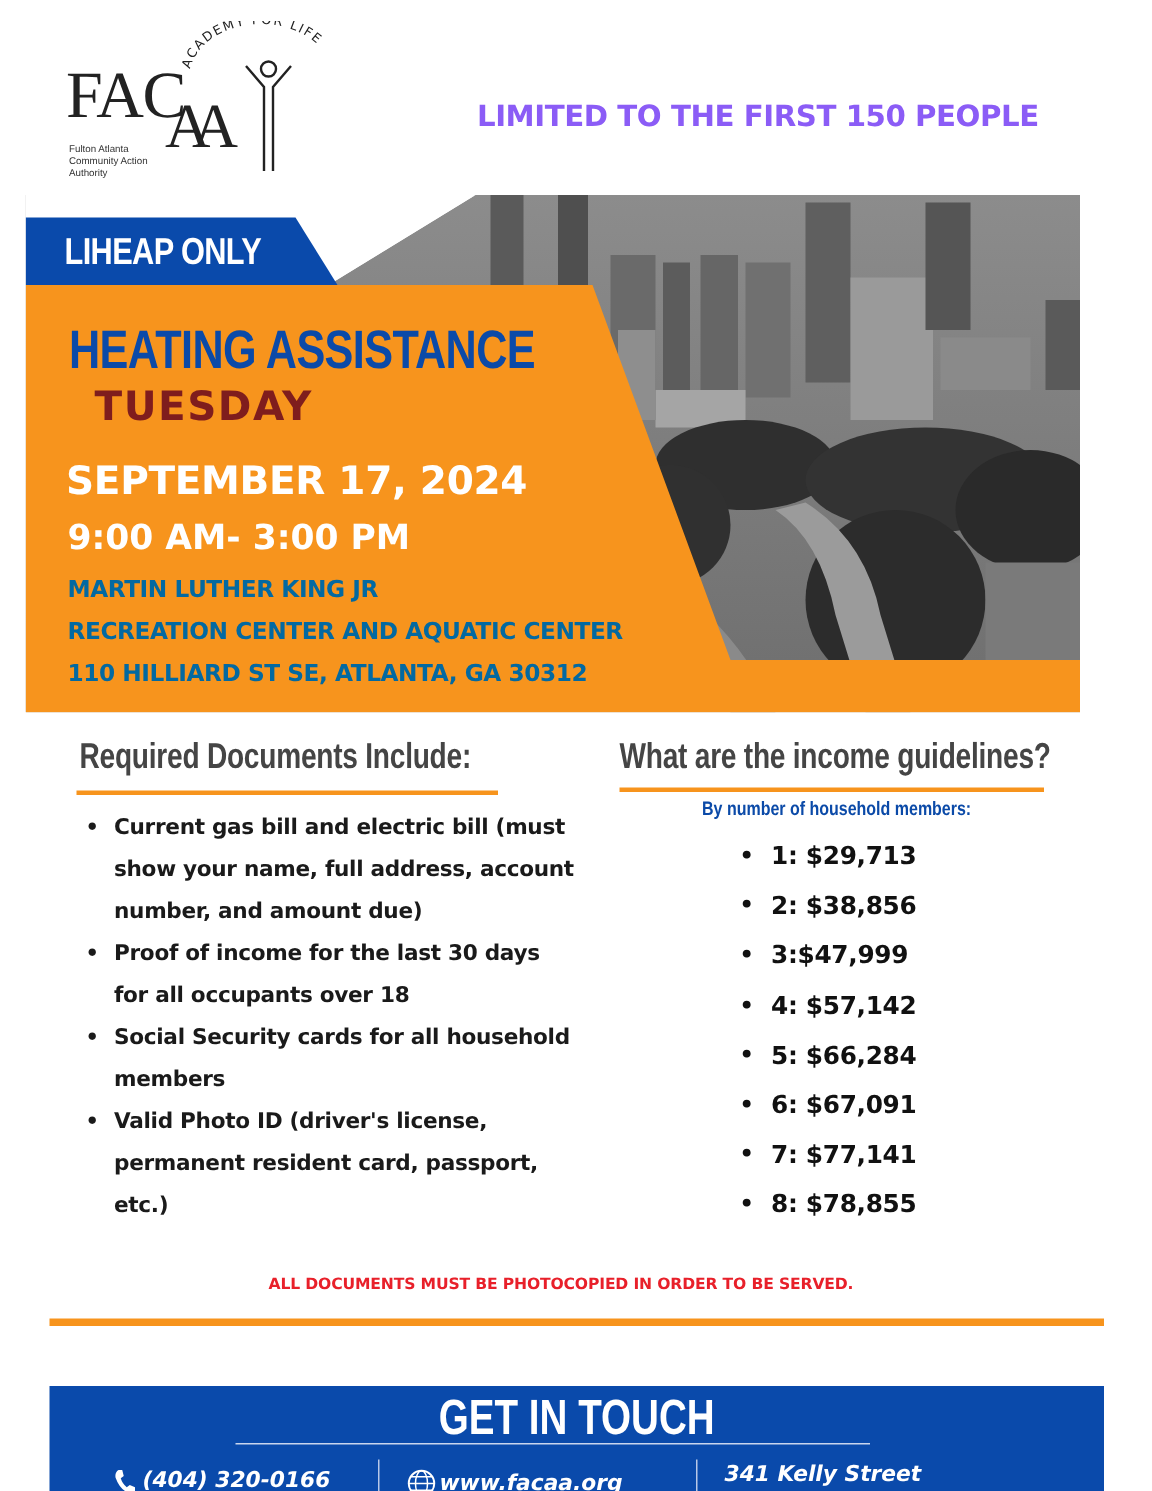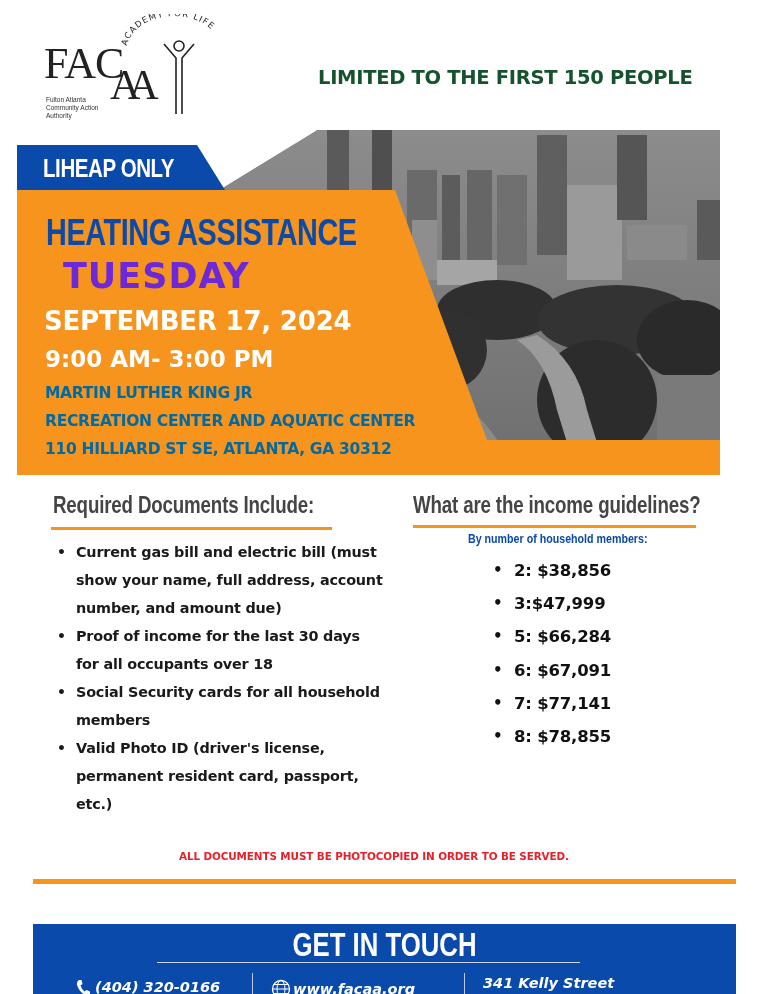--- a/index.html
+++ b/index.html
@@ -8,30 +8,30 @@
 
   
   .logo { position: absolute; left: 44px; top: 14px; width: 140px; height: 100px; }
   .logo-fac { position: absolute; left: 0; top: 28px; font-family: "Liberation Serif", serif; font-size: 44px; color: #222; letter-spacing: -1px; line-height: 1; }
   .logo-aa { position: absolute; left: 66px; top: 50px; font-family: "Liberation Serif", serif; font-size: 42px; color: #222; letter-spacing: -12px; line-height: 1; }
   .logo-sub { position: absolute; left: 2px; top: 82px; font-size: 6.5px; line-height: 8px; color: #333; }
   .logo-arc { position: absolute; left: 70px; top: 0px; width: 110px; height: 40px; }
   .logo-figure { position: absolute; left: 118px; top: 24px; width: 34px; height: 80px; }
 
   
-  .limited { position: absolute; left: 318px; top: 66px; font-family: "DejaVu Sans", sans-serif; font-weight: bold; font-size: 19.5px; color: #14532d; letter-spacing: -0.3px; white-space: nowrap; }
+  .limited { position: absolute; left: 318px; top: 66px; font-family: "DejaVu Sans", sans-serif; font-weight: bold; font-size: 19.5px; color: #8b5cf6; letter-spacing: -0.3px; white-space: nowrap; }
 
   
   .hero { position: absolute; left: 17px; top: 130px; width: 703px; height: 345px; overflow: hidden; background: #ffffff; }
   .photo { position: absolute; left: 0; top: 0; width: 703px; height: 345px; }
   .orange-panel { position: absolute; left: 0; top: 0; width: 703px; height: 345px; }
   .liheap-label { position: absolute; left: 26px; top: 24px; font-family: "Liberation Sans", sans-serif; font-weight: bold; font-size: 25px; color: #ffffff; letter-spacing: -0.5px; transform: scaleX(0.82); transform-origin: left top; white-space: nowrap; }
 
   .h-title { position: absolute; left: 29px; top: 82px; font-family: "Liberation Sans", sans-serif; font-weight: bold; font-size: 36px; color: #0b4aa8; letter-spacing: -0.5px; transform: scaleX(0.8); transform-origin: left top; white-space: nowrap; }
-  .h-day { position: absolute; left: 46px; top: 126px; font-family: "DejaVu Sans", sans-serif; font-weight: bold; font-size: 35px; color: #6d28d9; letter-spacing: 1px; white-space: nowrap; }
+  .h-day { position: absolute; left: 46px; top: 126px; font-family: "DejaVu Sans", sans-serif; font-weight: bold; font-size: 27px; color: #7f1d1d; letter-spacing: 1px; white-space: nowrap; }
   .h-date { position: absolute; left: 27px; top: 176px; font-family: "DejaVu Sans", sans-serif; font-weight: bold; font-size: 26px; color: #ffffff; letter-spacing: -0.2px; white-space: nowrap; }
   .h-time { position: absolute; left: 28px; top: 216px; font-family: "DejaVu Sans", sans-serif; font-weight: bold; font-size: 23px; color: #ffffff; white-space: nowrap; }
   .h-loc { position: absolute; left: 28px; font-family: "DejaVu Sans", sans-serif; font-weight: bold; font-size: 15.5px; color: #0369a1; white-space: nowrap; letter-spacing: -0.3px; }
   .h-loc.l1 { top: 254px; }
   .h-loc.l2 { top: 282px; }
   .h-loc.l3 { top: 310px; }
 
   
   .sec-head { position: absolute; font-family: "Liberation Sans", sans-serif; font-weight: bold; font-size: 24px; color: #454545; white-space: nowrap; transform: scaleX(0.78); transform-origin: left top; letter-spacing: -0.2px; }
   .sec-head.left { left: 53px; top: 491px; }
@@ -150,22 +150,24 @@
   <li>Current gas bill and electric bill (must show your name, full address, account number, and amount due)</li>
   <li>Proof of income for the last 30 days for all occupants over 18</li>
   <li>Social Security cards for all household members</li>
   <li>Valid Photo ID (driver's license, permanent resident card, passport, etc.)</li>
 </ul>
 
 <div class="sec-head right">What are the income guidelines?</div>
 <div class="underline right"></div>
 <div class="by-label">By number of household members:</div>
 <ul class="income">
+  <li>1: $29,713</li>
   <li>2: $38,856</li>
   <li>3:$47,999</li>
+  <li>4: $57,142</li>
   <li>5: $66,284</li>
   <li>6: $67,091</li>
   <li>7: $77,141</li>
   <li>8: $78,855</li>
 </ul>
 
 <div class="notice">ALL DOCUMENTS MUST BE PHOTOCOPIED IN ORDER TO BE SERVED.</div>
 
 <div class="footer-bar"></div>
 <div class="footer">

